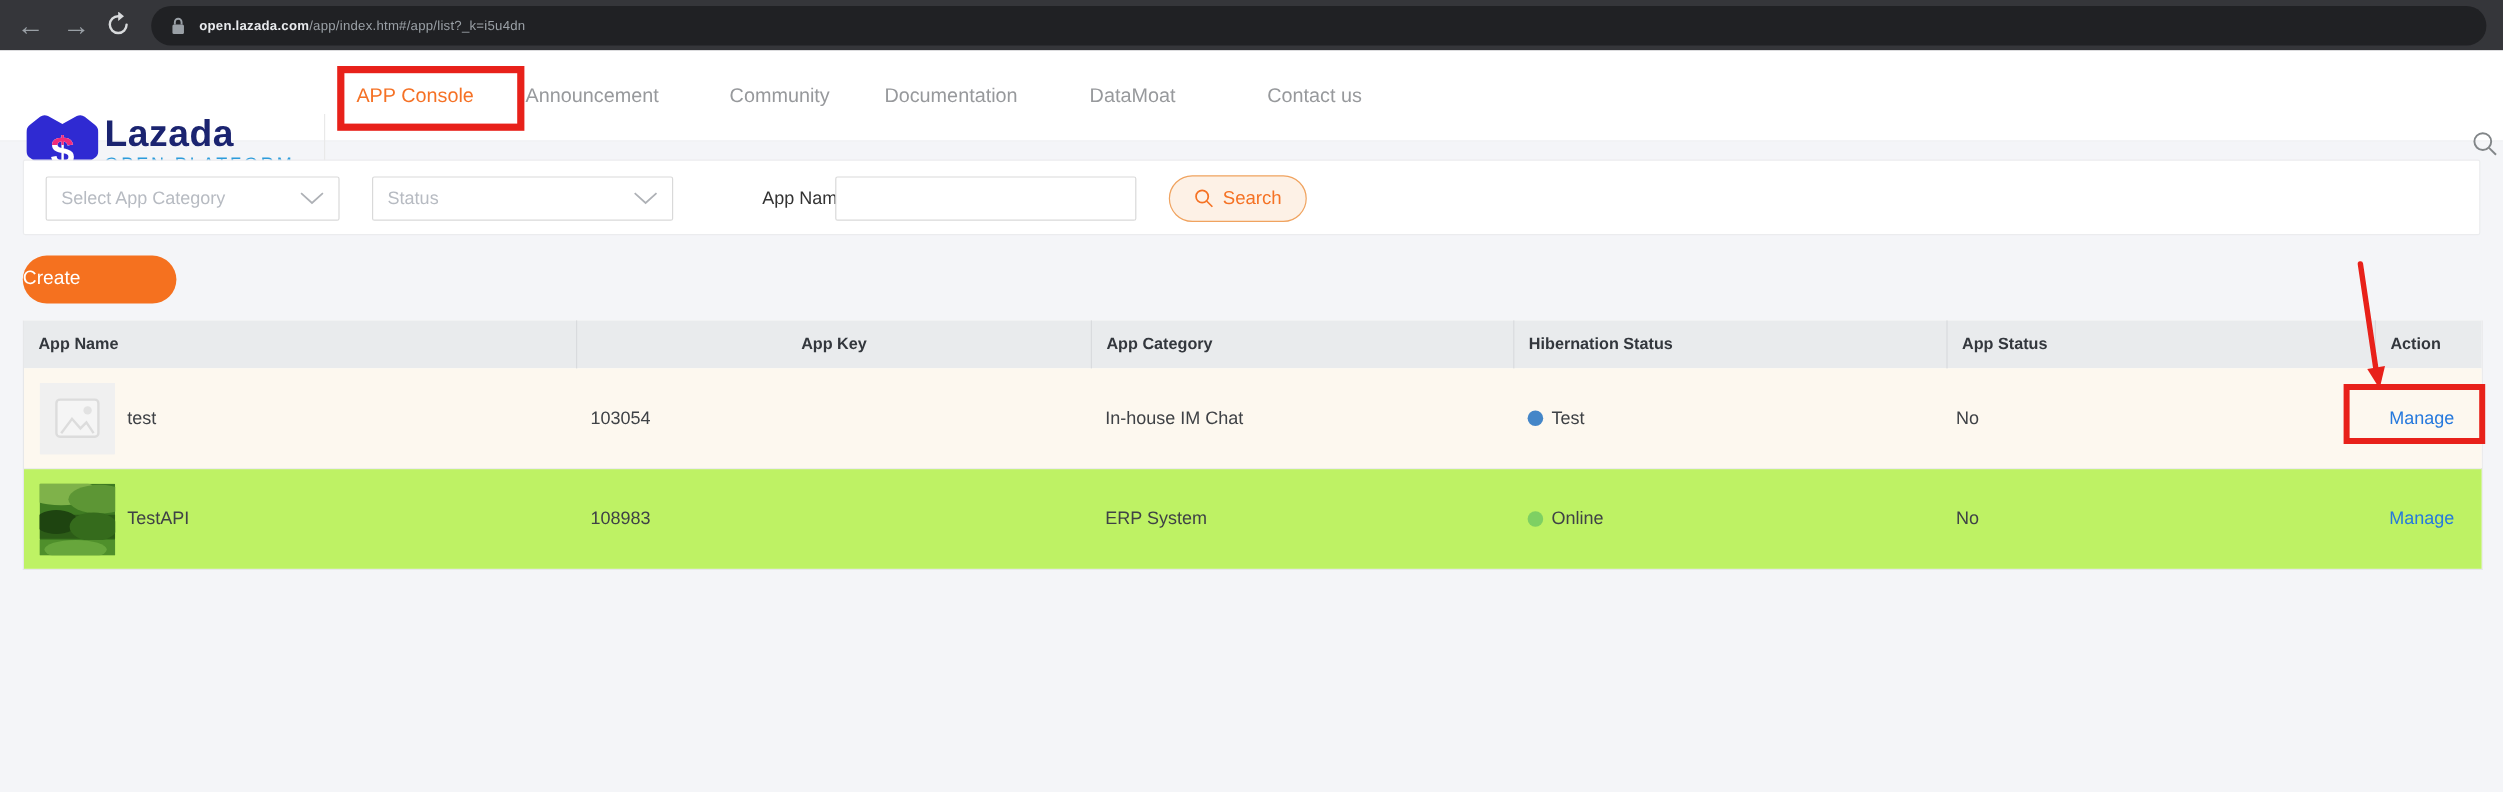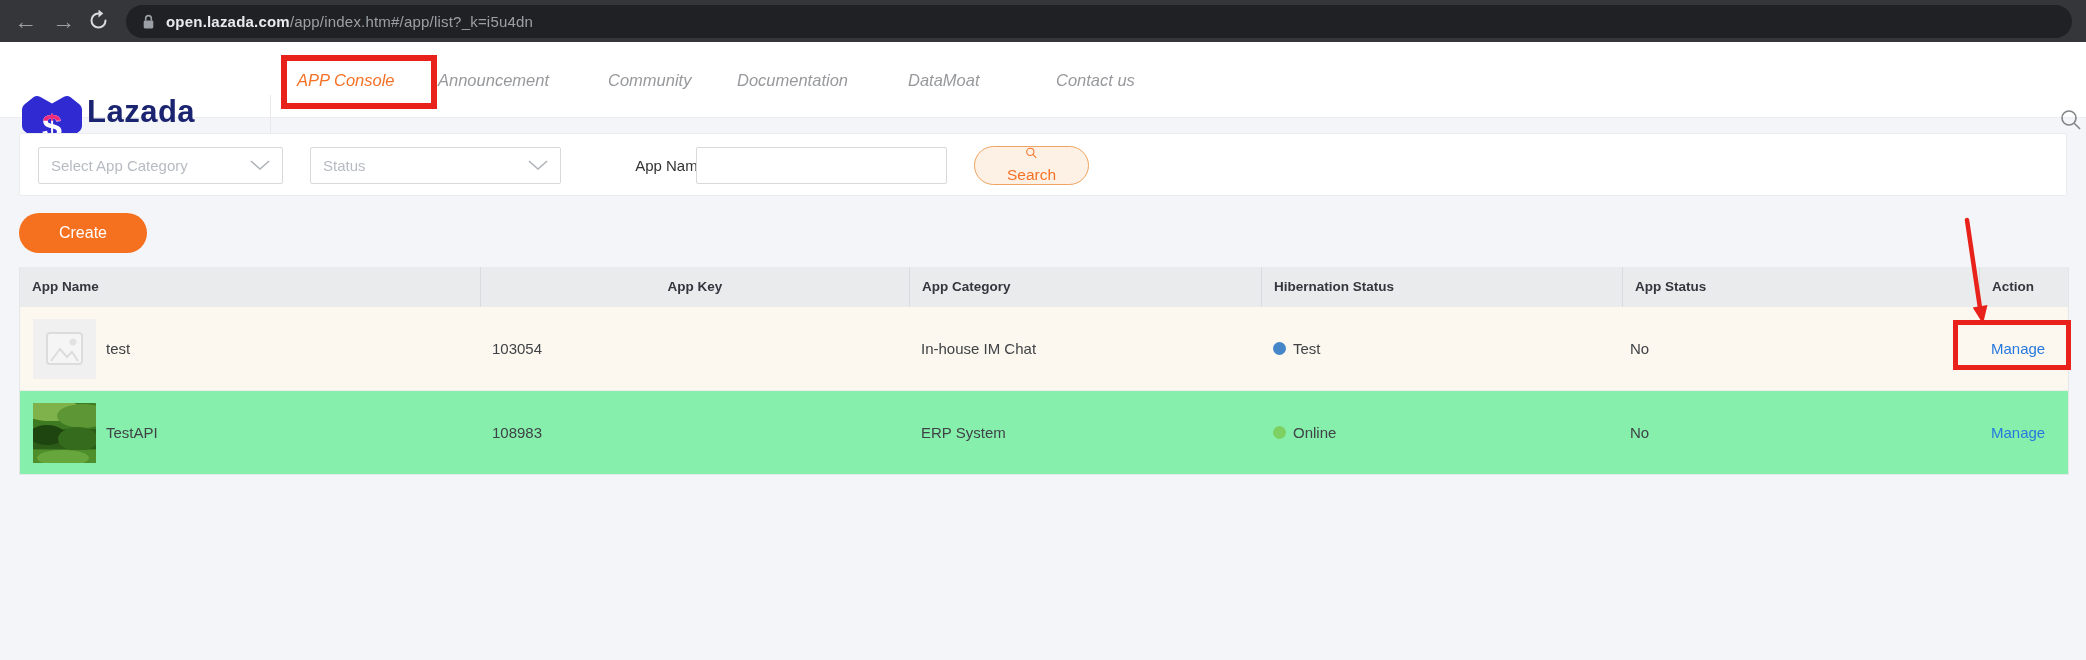--- a/index.html
+++ b/index.html
@@ -7,32 +7,32 @@
          font-family:"Liberation Sans",sans-serif;}
   
   .chrome{position:absolute;left:0;top:0;width:2086px;height:42px;background:#35363a;}
   .navbtn{position:absolute;top:4px;font-size:23px;color:#9aa0a6;line-height:34px;cursor:pointer;}
   .navbtn.back{left:14px;}
   .navbtn.fwd{left:52px;}
   .reload-svg{position:absolute;left:88px;top:10px;}
   .omnibox{position:absolute;left:126px;right:14px;top:5px;height:33px;border-radius:17px;
            background:#202124;display:flex;align-items:center;padding-left:16px;box-sizing:border-box;}
   .lock{margin-right:11px;flex:0 0 auto;}
-  .url{font-size:15px;letter-spacing:.2px;white-space:nowrap;}
+  .url{font-size:11px;letter-spacing:.2px;white-space:nowrap;}
   .url .host{color:#e8eaed;font-weight:bold;}
   .url .path{color:#9aa0a6;}
   
   .siteheader{position:absolute;left:0;top:42px;width:2086px;height:76px;background:#ffffff;
               border-bottom:1px solid #ebedf0;box-sizing:border-box;}
   .logo-heart{position:absolute;left:22px;top:53px;}
   .wordmark{position:absolute;left:87px;top:55px;}
   .wm-title{font-size:31px;font-weight:bold;color:#1b2470;line-height:30px;letter-spacing:.5px;}
   .wm-sub{font-size:15px;color:#2c9cdb;letter-spacing:2.4px;margin-top:2px;}
   .hdr-divider{position:absolute;left:270px;top:53px;width:1px;height:57px;background:#e9e9e9;}
-  .nav-item{position:absolute;top:0;height:76px;line-height:76px;font-size:16.5px;color:#97999c;cursor:pointer;white-space:nowrap;font-style:italic;}
+  .nav-item{position:absolute;top:0;height:76px;line-height:76px;font-size:16.5px;color:#97999c;cursor:pointer;white-space:nowrap;}
   .nv0{left:297px;color:#f57125;}
   .nv1{left:438px;} .nv2{left:608px;} .nv3{left:737px;} .nv4{left:908px;} .nv5{left:1056px;}
   .hdr-search{position:absolute;left:2060px;top:67px;cursor:pointer;}
   
   .redbox1{position:absolute;left:281px;top:13px;width:156px;height:54px;border:6px solid #e8211a;
            box-sizing:border-box;z-index:30;}
   .redbox2{position:absolute;left:1953px;top:320px;width:118px;height:50px;border:5px solid #e8211a;
            box-sizing:border-box;z-index:30;}
   .redarrow{position:absolute;left:1952px;top:214px;z-index:31;}
   
@@ -42,31 +42,31 @@
            box-sizing:border-box;display:flex;align-items:center;justify-content:space-between;
            padding:0 12px;cursor:pointer;}
   .fs1{left:18px;width:245px;} .fs2{left:290px;width:251px;}
   .fselect .ph{font-size:15px;color:#b7bbc2;}
   .flabel{position:absolute;left:600px;top:13px;width:86px;height:37px;line-height:37px;text-align:right;
           font-size:15px;color:#333;}
   .finput{position:absolute;left:676px;top:13px;width:251px;height:37px;border:1px solid #d9d9d9;border-radius:2px;
           box-sizing:border-box;font-size:15px;color:#333;padding:0 10px;outline:none;background:#fff;}
   .search-btn{position:absolute;left:954px;top:12px;width:115px;height:39px;border-radius:20px;
               border:1px solid #f0a35f;background:#fdf1e6;color:#f57224;font-size:15.5px;
-              display:flex;align-items:center;justify-content:center;gap:7px;cursor:pointer;box-sizing:border-box;flex-direction:column;}
+              display:flex;align-items:center;justify-content:center;gap:7px;cursor:pointer;box-sizing:border-box;}
   .create-btn{position:absolute;left:19px;top:213px;width:128px;height:40px;border-radius:20px;background:#f5711f;
-              color:#fff;font-size:16px;display:flex;align-items:center;justify-content:center;cursor:pointer;}
+              color:#fff;font-size:16px;display:flex;align-items:center;justify-content:flex-start;cursor:pointer;}
   
   .apptable{position:absolute;left:19px;top:267px;width:2048px;background:#fff;
             border:1px solid #e6e7e9;border-top:none;box-sizing:content-box;}
   .thead{display:flex;height:40px;background:#e9ebed;align-items:center;}
   .th{height:40px;line-height:40px;padding:0 12px;box-sizing:border-box;font-size:13.5px;font-weight:bold;
       color:#33373d;border-left:1px solid #d9dbde;white-space:nowrap;overflow:hidden;}
   .th:first-child{border-left:none;}
-  .trow{display:flex;height:83px;align-items:center;background:#86efac;}
+  .trow{display:flex;height:83px;align-items:center;background:#bef264;}
   .trow.r0{background:#fdf8ef;}
   .trow.r1{border-top:1px solid #ececec;}
   .td{padding:0 12px;box-sizing:border-box;font-size:15px;color:#3f4246;display:flex;align-items:center;white-space:nowrap;overflow:hidden;}
   .c0{width:460px;} .c1{width:429px;text-align:center;} .c2{width:352px;} .c3{width:357px;} .c4{width:361px;} .c5{width:89px;}
   .td.c0{padding-left:13px;gap:10px;}
   .thumb{width:63px;height:60px;flex:0 0 auto;border-radius:1px;overflow:hidden;}
   .dot{width:13px;height:13px;border-radius:50%;margin-right:7px;flex:0 0 auto;}
   .manage-link{font-size:15px;cursor:pointer;text-decoration:none;}
 </style>
 </head>

